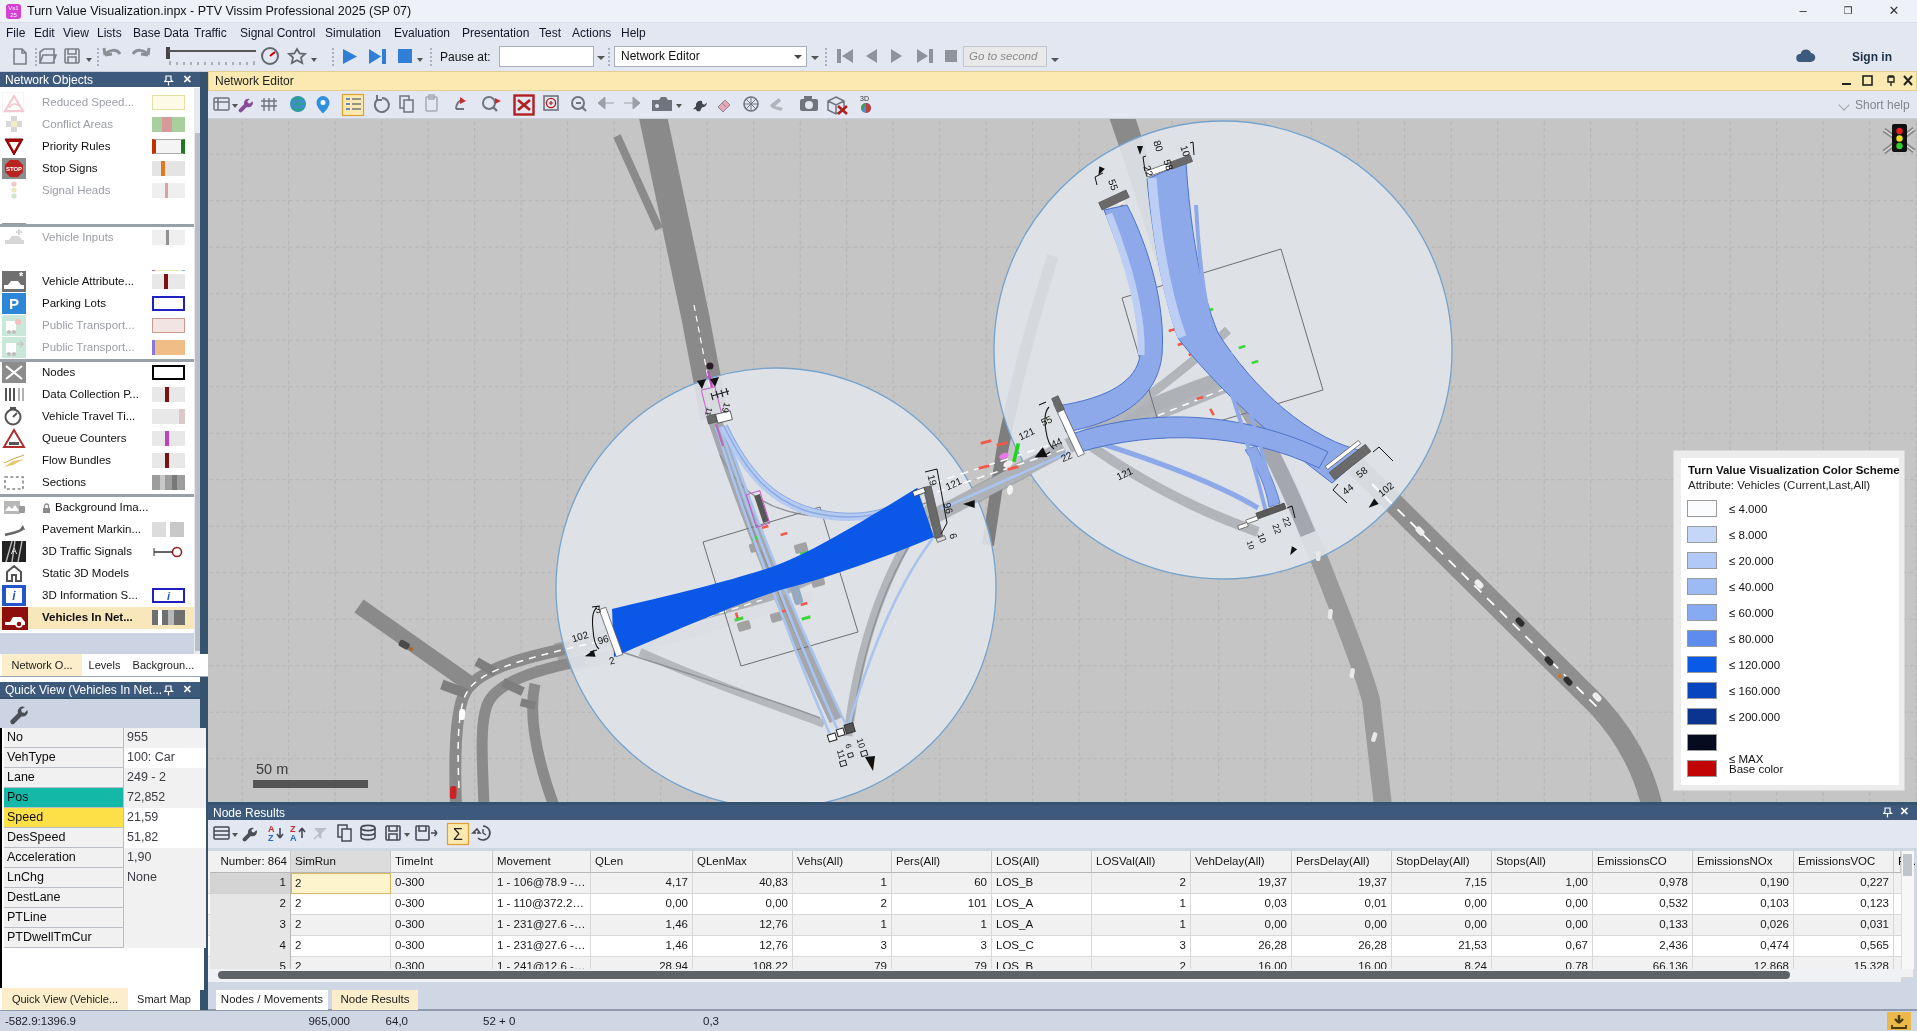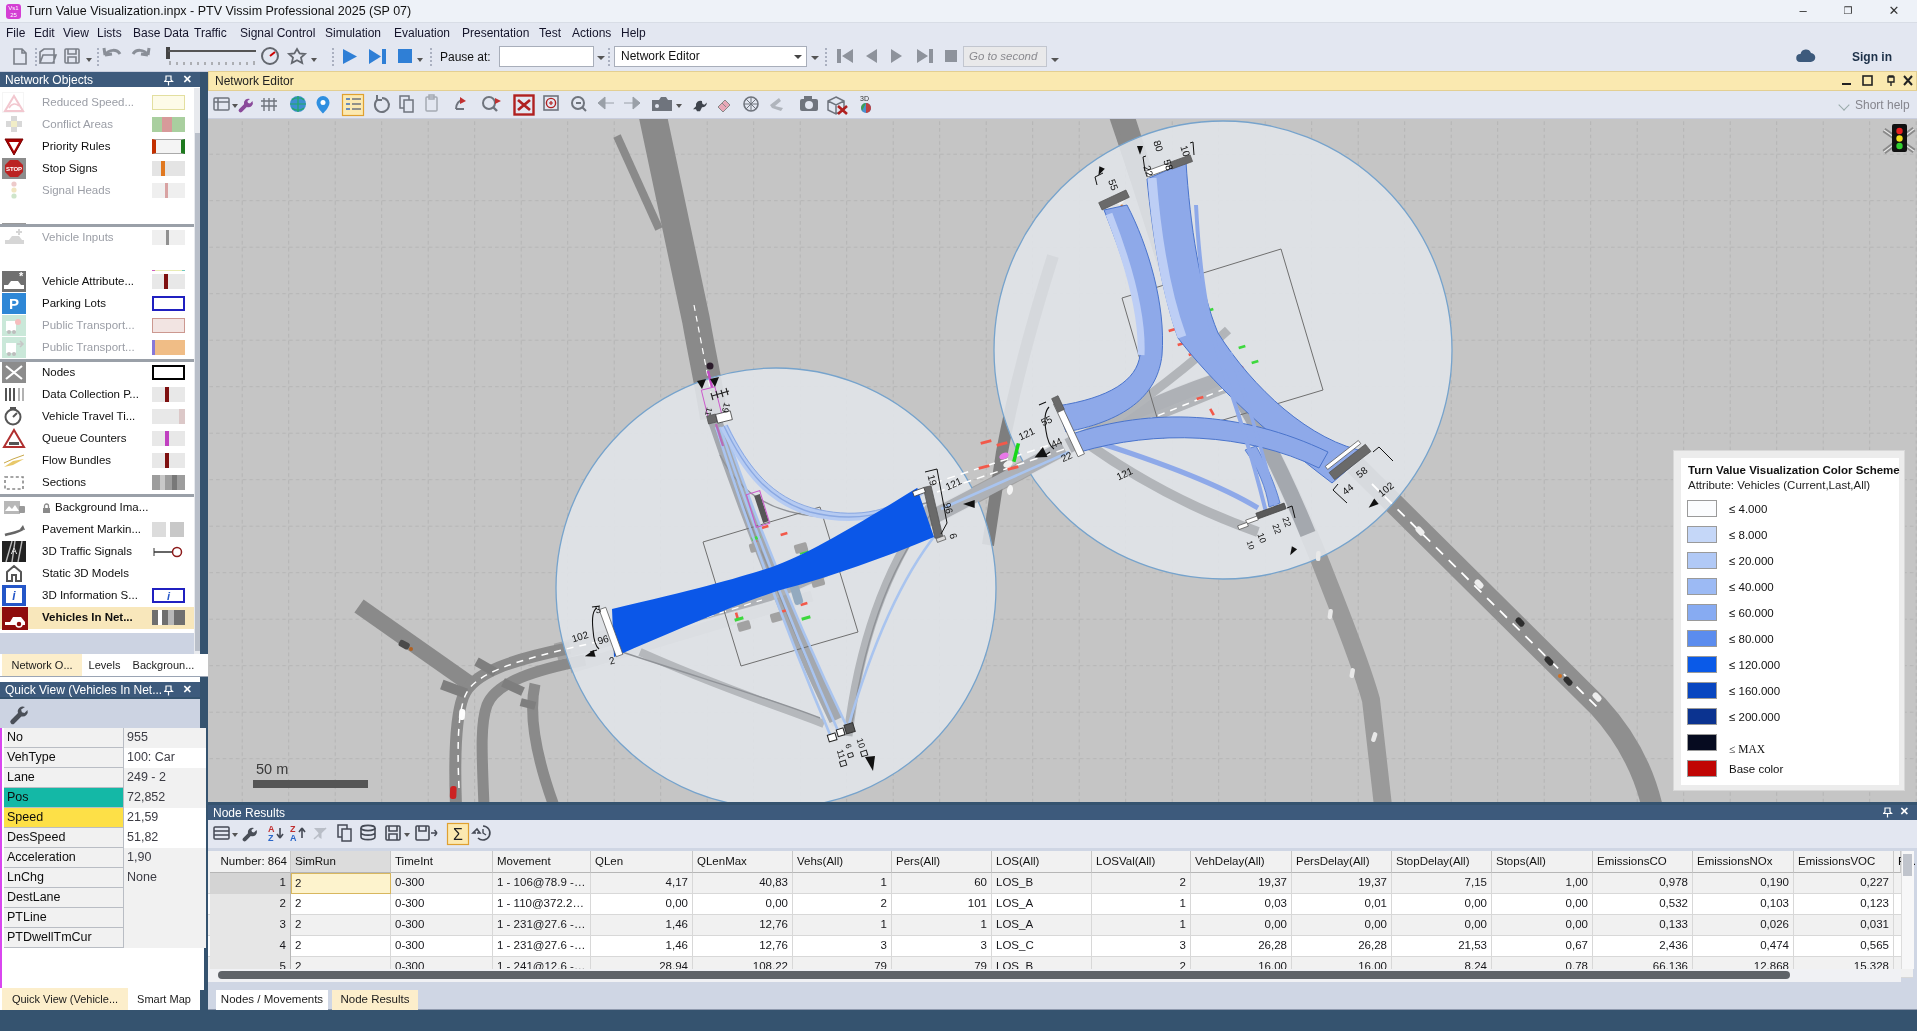--- a/index.html
+++ b/index.html
@@ -373,21 +373,21 @@
       <div class="tab" style="left:127px;width:73px;">Backgroun...</div>
     </div>
     <div class="abs phdr" style="left:0;top:682px;width:200px;">Quick View (Vehicles In Net...<svg width="10" height="11" style="position:absolute;right:26px;top:3px;">
         <path d="M2 1h5v4l1.5 1.5H.5L2 5z M4.5 6.5v4" stroke="#fff" stroke-width="1.2" fill="none"></path>
       </svg><span style="position:absolute;right:8px;top:1px;font-weight:bold;font-size:11px;">✕</span></div>
     <div class="abs" style="left:0;top:699px;width:200px;height:29px;background:#ccd3e2;">
       <svg width="24" height="24" style="position:absolute;left:6px;top:3px;">
         <path d="M19 5a5 5 0 0 0-7 6L5 18a2.4 2.4 0 0 0 3.4 3.4l7-7A5 5 0 0 0 21.5 8l-3 3-2.6-.8-.8-2.6z" fill="#4a4f58"></path>
       </svg>
     </div>
-    <div class="abs" style="left:0;top:728px;width:204px;height:262px;background:#fff;border-left:2px solid #d946ef;">
+    <div class="abs" style="left:0;top:728px;width:204px;height:262px;background:#fff;border-left:2px solid #000000;">
       <div class="qvrow" style="top:0px;background:#f1f1f1;">
         <div class="k">No</div>
         <div class="qvval" style="background:#f1f1f1;"></div>
         <div class="v">955</div>
       </div>
       <div class="qvrow" style="top:20px;background:#f1f1f1;">
         <div class="k">VehType</div>
         <div class="qvval" style="background:#fff;"></div>
         <div class="v">100: Car</div>
       </div>
@@ -794,21 +794,21 @@
         <div class="abs" style="left:48px;top:149px;font-size:11.5px;color:#111;">≤ 60.000</div>
         <div class="abs" style="left:6px;top:172px;width:30px;height:17px;background:#5b8cee;border:1px solid #9a9a9a;"></div>
         <div class="abs" style="left:48px;top:175px;font-size:11.5px;color:#111;">≤ 80.000</div>
         <div class="abs" style="left:6px;top:198px;width:30px;height:17px;background:#0a5ae8;border:1px solid #9a9a9a;"></div>
         <div class="abs" style="left:48px;top:201px;font-size:11.5px;color:#111;">≤ 120.000</div>
         <div class="abs" style="left:6px;top:224px;width:30px;height:17px;background:#0846c0;border:1px solid #9a9a9a;"></div>
         <div class="abs" style="left:48px;top:227px;font-size:11.5px;color:#111;">≤ 160.000</div>
         <div class="abs" style="left:6px;top:250px;width:30px;height:17px;background:#0b3390;border:1px solid #9a9a9a;"></div>
         <div class="abs" style="left:48px;top:253px;font-size:11.5px;color:#111;">≤ 200.000</div>
         <div class="abs" style="left:6px;top:276px;width:30px;height:17px;background:#060b20;border:1px solid #9a9a9a;"></div>
-        <div class="abs" style="left:48px;top:285px;font-size:11.5px;color:#111;font-family:Liberation Serif, serif;">≤ MAX</div>
+        <div class="abs" style="left:48px;top:295px;font-size:11.5px;color:#111;">≤ MAX</div>
         <div class="abs" style="left:6px;top:302px;width:30px;height:17px;background:#c00504;border:1px solid #9a9a9a;"></div>
         <div class="abs" style="left:48px;top:305px;font-size:11.5px;color:#111;">Base color</div>
       </div>
     </div>
     <div class="abs" style="left:208px;top:802px;width:1709px;height:3px;background:#35536f;"></div>
     <div class="abs phdr" style="left:208px;top:805px;width:1709px;height:15px;">Node Results<svg width="10" height="11" style="position:absolute;right:24px;top:2px;">
         <path d="M2 1h5v4l1.5 1.5H.5L2 5z M4.5 6.5v4" stroke="#fff" stroke-width="1.2" fill="none"></path>
       </svg><span style="position:absolute;right:8px;top:0px;font-weight:bold;font-size:11px;">✕</span></div>
     <div class="abs" style="left:208px;top:820px;width:1709px;height:28px;background:#e3e7f1;"></div>
     <svg class="abs" style="left:208px;top:820px;" width="300" height="28">
@@ -962,12 +962,23 @@
       <div class="abs" style="left:0;top:121px;width:1693px;height:13px;background:#f0f1f4;"></div>
       <div class="abs" style="left:10px;top:123px;width:1572px;height:8px;background:#5f6368;border-radius:4px;"></div>
       <div class="abs" style="left:1693px;top:3px;width:13px;height:118px;background:#f7f7f8;border-left:1px solid #ddd;"></div>
       <div class="abs" style="left:1695px;top:6px;width:9px;height:22px;background:#c0c4cc;"></div>
     </div>
     <div class="abs" style="left:208px;top:990px;width:1709px;height:20px;background:#cfd6e4;border-bottom:1px solid #8f9aae;">
       <div class="tab" style="left:8px;width:112px;height:20px;padding-top:3px;font-size:11.5px;">Nodes / Movements</div>
       <div class="tab act" style="left:124px;width:86px;height:20px;padding-top:3px;font-size:11.5px;">Node Results</div>
     </div>
     <div class="abs" style="left:200px;top:990px;width:8px;height:21px;background:#35536f;"></div>
+    <div class="abs statusbar">
+      <span class="abs" style="left:5px;top:4px;">-582.9:1396.9</span>
+      <span class="abs" style="left:280px;top:4px;width:70px;text-align:right;">965,000</span>
+      <span class="abs" style="left:360px;top:4px;width:48px;text-align:right;">64,0</span>
+      <span class="abs" style="left:483px;top:4px;">52 + 0</span>
+      <span class="abs" style="left:703px;top:4px;">0,3</span>
+      <span class="abs" style="left:1887px;top:1px;width:24px;height:18px;background:#ecb84a;"><svg width="24" height="18">
+          <path d="M12 3v8m0 0l-4-4m4 4l4-4" stroke="#4a3a10" stroke-width="2.4" fill="none"></path>
+          <path d="M5 13v3h14v-3" stroke="#4a3a10" stroke-width="1.8" fill="none"></path>
+        </svg></span>
+    </div>
   </div>
 </body></html>

